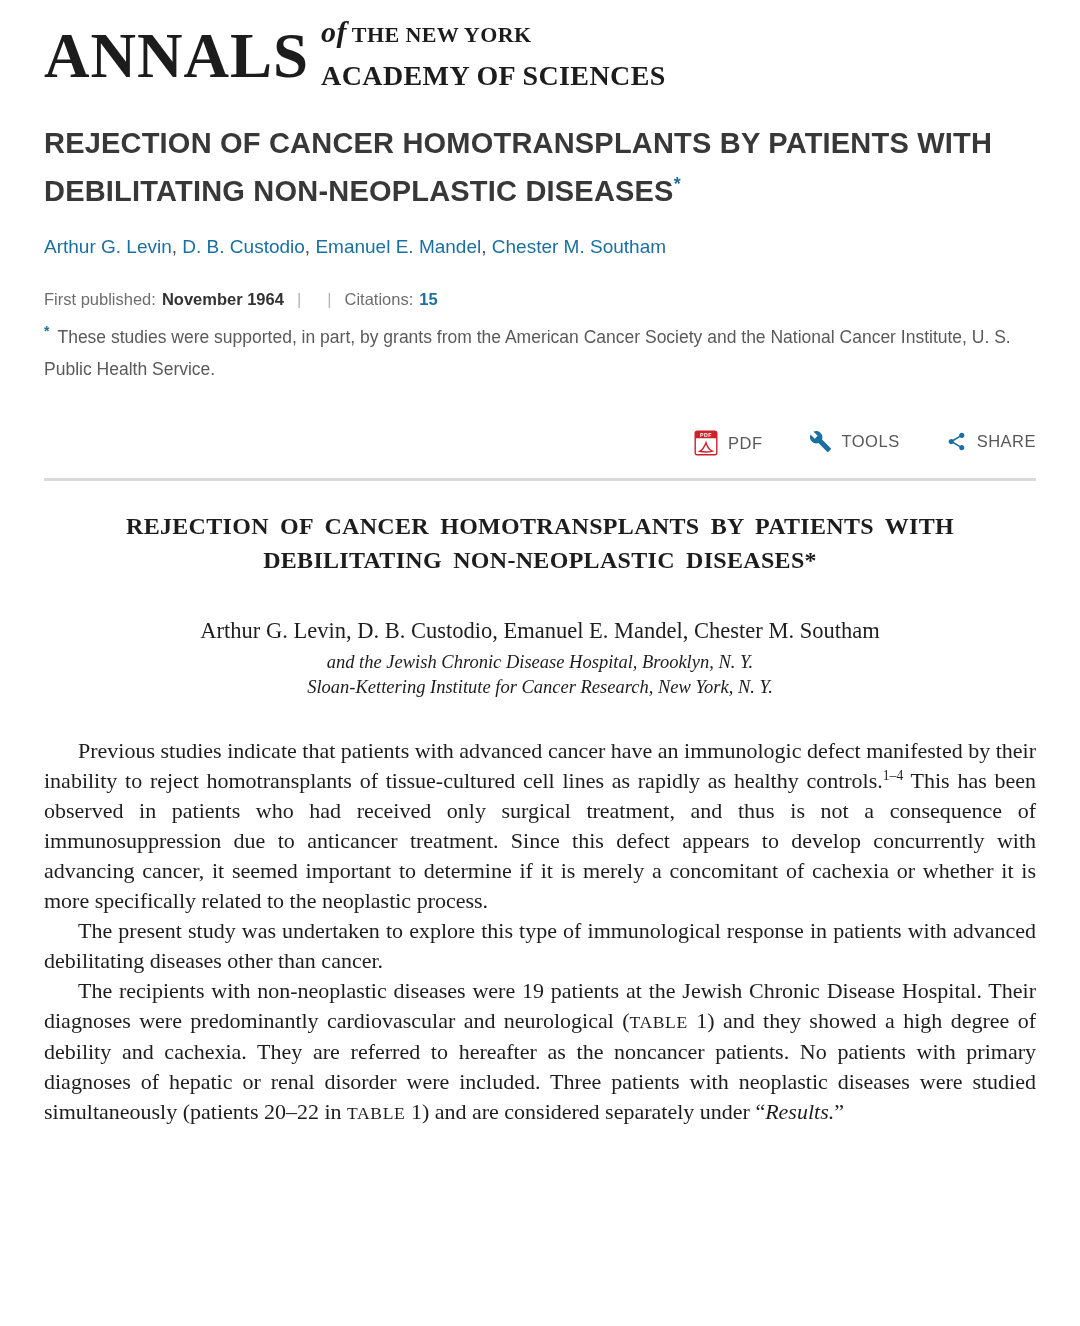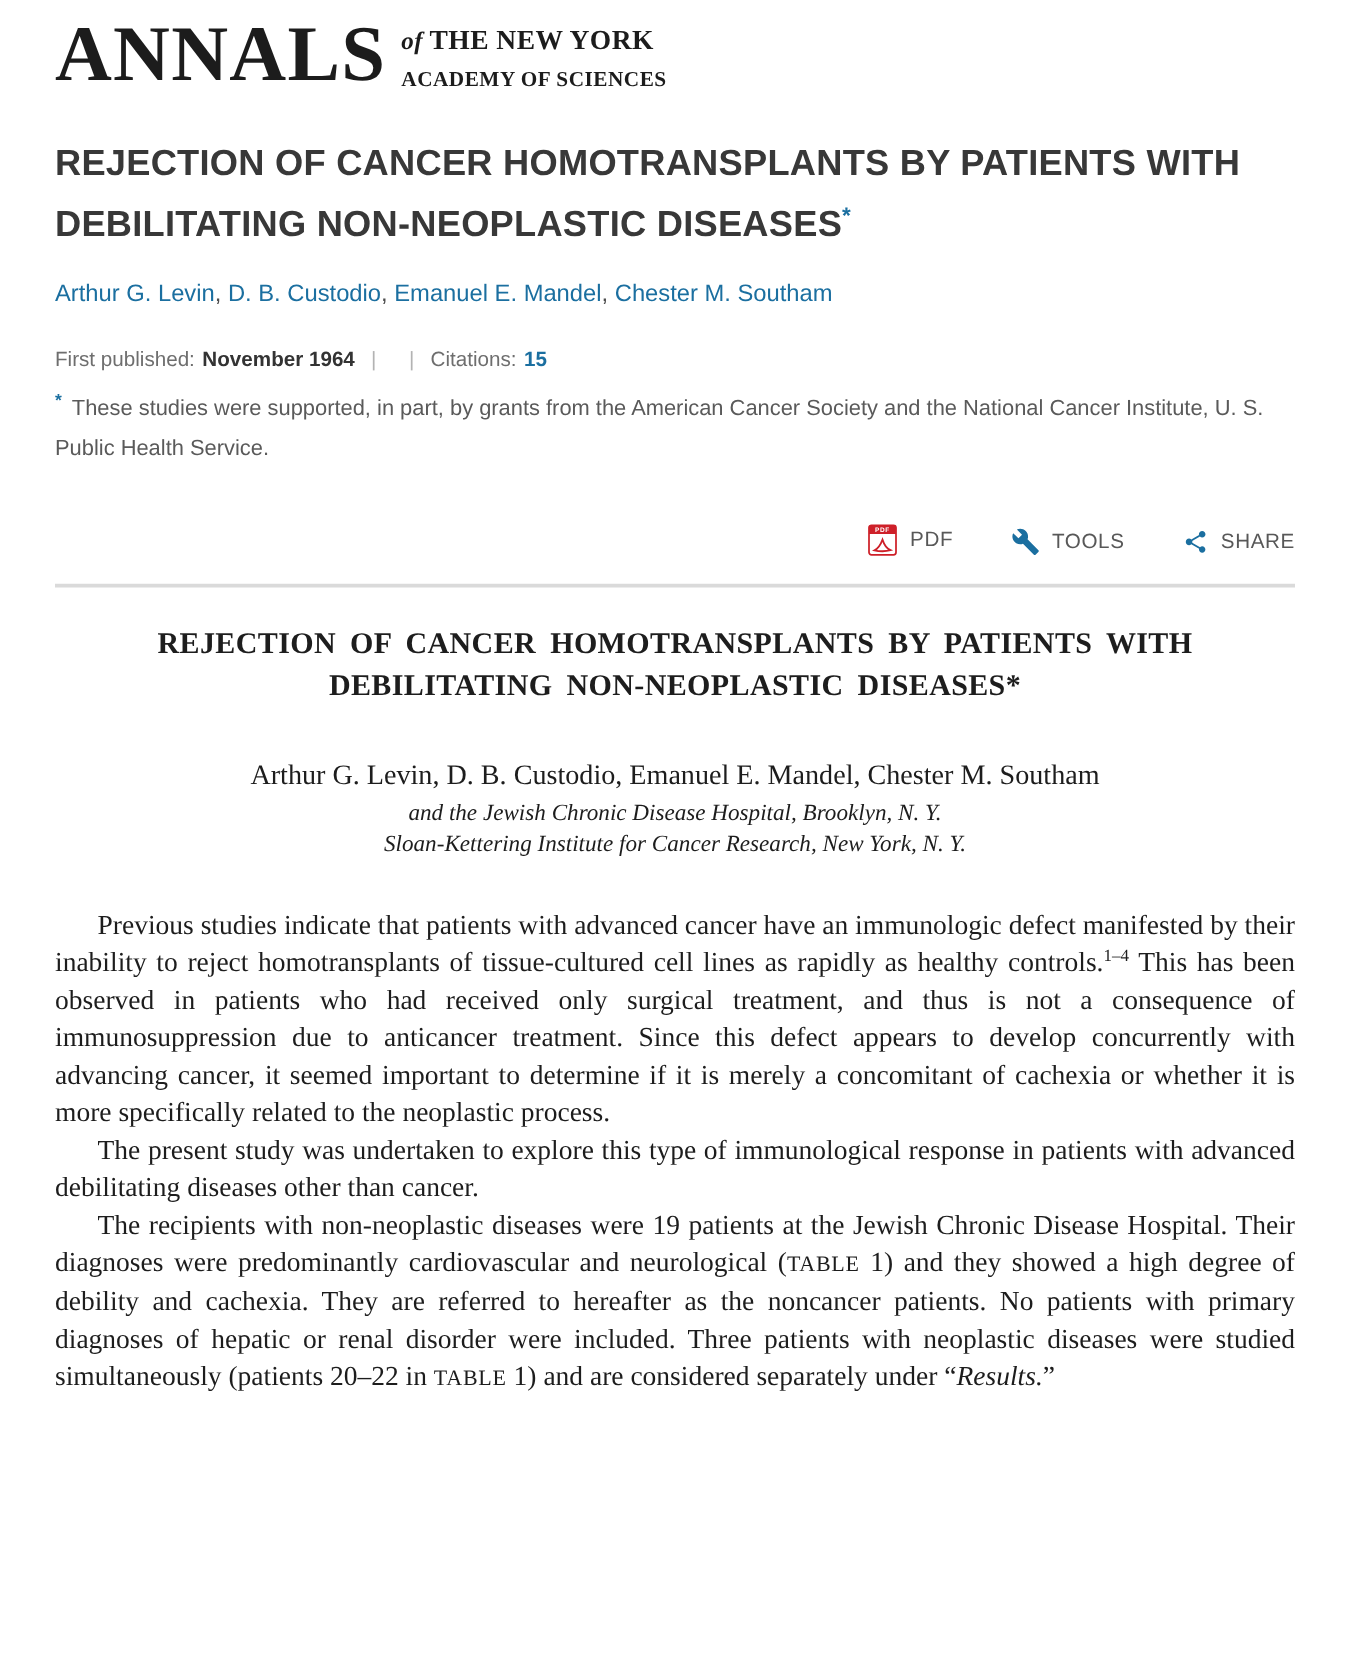--- a/index.html
+++ b/index.html
@@ -11,29 +11,29 @@
   *{box-sizing:border-box;}
   html,body{margin:0;padding:0;}
   body{
     width:1080px;height:1326px;overflow:hidden;background:#ffffff;
     font-family:"Liberation Sans", sans-serif;
   }
   .page{padding:0 44px;}
 
   
   .masthead{padding-top:10px;display:flex;align-items:flex-start;}
-  .logo{display:flex;align-items:flex-start;text-decoration:none;color:#1c1c1c;cursor:pointer;}
+  .logo{display:flex;align-items:flex-end;text-decoration:none;color:#1c1c1c;cursor:pointer;}
   .annals{
     font-family:"Liberation Serif", serif;font-weight:700;font-size:63px;line-height:66px;
     letter-spacing:1px;color:#1c1c1c;
   }
   .logo-sub{margin-left:12px;margin-top:9px;font-family:"Liberation Serif", serif;color:#1c1c1c;}
   .logo-sub .l1{font-size:22px;font-weight:700;letter-spacing:0.4px;display:block;line-height:26px;}
-  .logo-sub .of{font-style:italic;font-weight:600;font-size:20px;margin-right:5px;}
-  .logo-sub .l2{font-size:17px;font-weight:700;letter-spacing:0.4px;display:block;line-height:26px;margin-top:5px;}
+  .logo-sub .of{font-style:italic;font-weight:600;font-size:30px;margin-right:5px;}
+  .logo-sub .l2{font-size:28px;font-weight:700;letter-spacing:0.4px;display:block;line-height:26px;margin-top:15px;}
 
   
   .title{
     margin:34px 0 0;font-size:29px;line-height:41px;font-weight:700;
     color:var(--text-dark);max-width:988px;letter-spacing:0.2px;
   }
   .title sup{color:var(--accent-blue);font-size:0.62em;}
 
   .authors{margin-top:22px;font-size:19px;line-height:26px;}
   .author-link{color:var(--accent-blue);text-decoration:none;cursor:pointer;}
@@ -42,21 +42,21 @@
   .pubrow{margin-top:30px;font-size:16.5px;color:#6e6e6e;display:flex;align-items:flex-start;}
   .pub-value{color:#333333;font-weight:700;margin-left:6px;}
   .pipe{color:#b3b3b3;margin:0 13px;font-weight:400;}
   .doi{color:var(--accent-blue);font-weight:700;text-decoration:underline;cursor:pointer;}
   .cite-count{color:var(--accent-blue);font-weight:700;margin-left:6px;text-decoration:none;cursor:pointer;}
 
   .footnote{margin-top:6px;font-size:17.5px;line-height:33px;color:var(--text-gray);max-width:1000px;}
   .footnote .fn-marker{color:var(--accent-blue);font-weight:700;margin-right:8px;font-size:0.8em;vertical-align:super;}
 
   
-  .toolbar{margin-top:44px;display:flex;justify-content:flex-end;align-items:flex-end;gap:46px;}
+  .toolbar{margin-top:44px;display:flex;justify-content:flex-end;align-items:flex-start;gap:46px;}
   .tool{display:flex;align-items:center;gap:10px;color:#585858;font-size:16.5px;
         letter-spacing:0.5px;cursor:pointer;text-decoration:none;}
   .tool svg{display:block;}
   .icon-blue{color:var(--accent-blue);}
 
   .divider{border:none;border-top:3px solid #dadada;margin:22px 0 0;}
 
   
   .scan{
     margin-top:28px;font-family:"Liberation Serif", serif;color:#1d1d1d;

